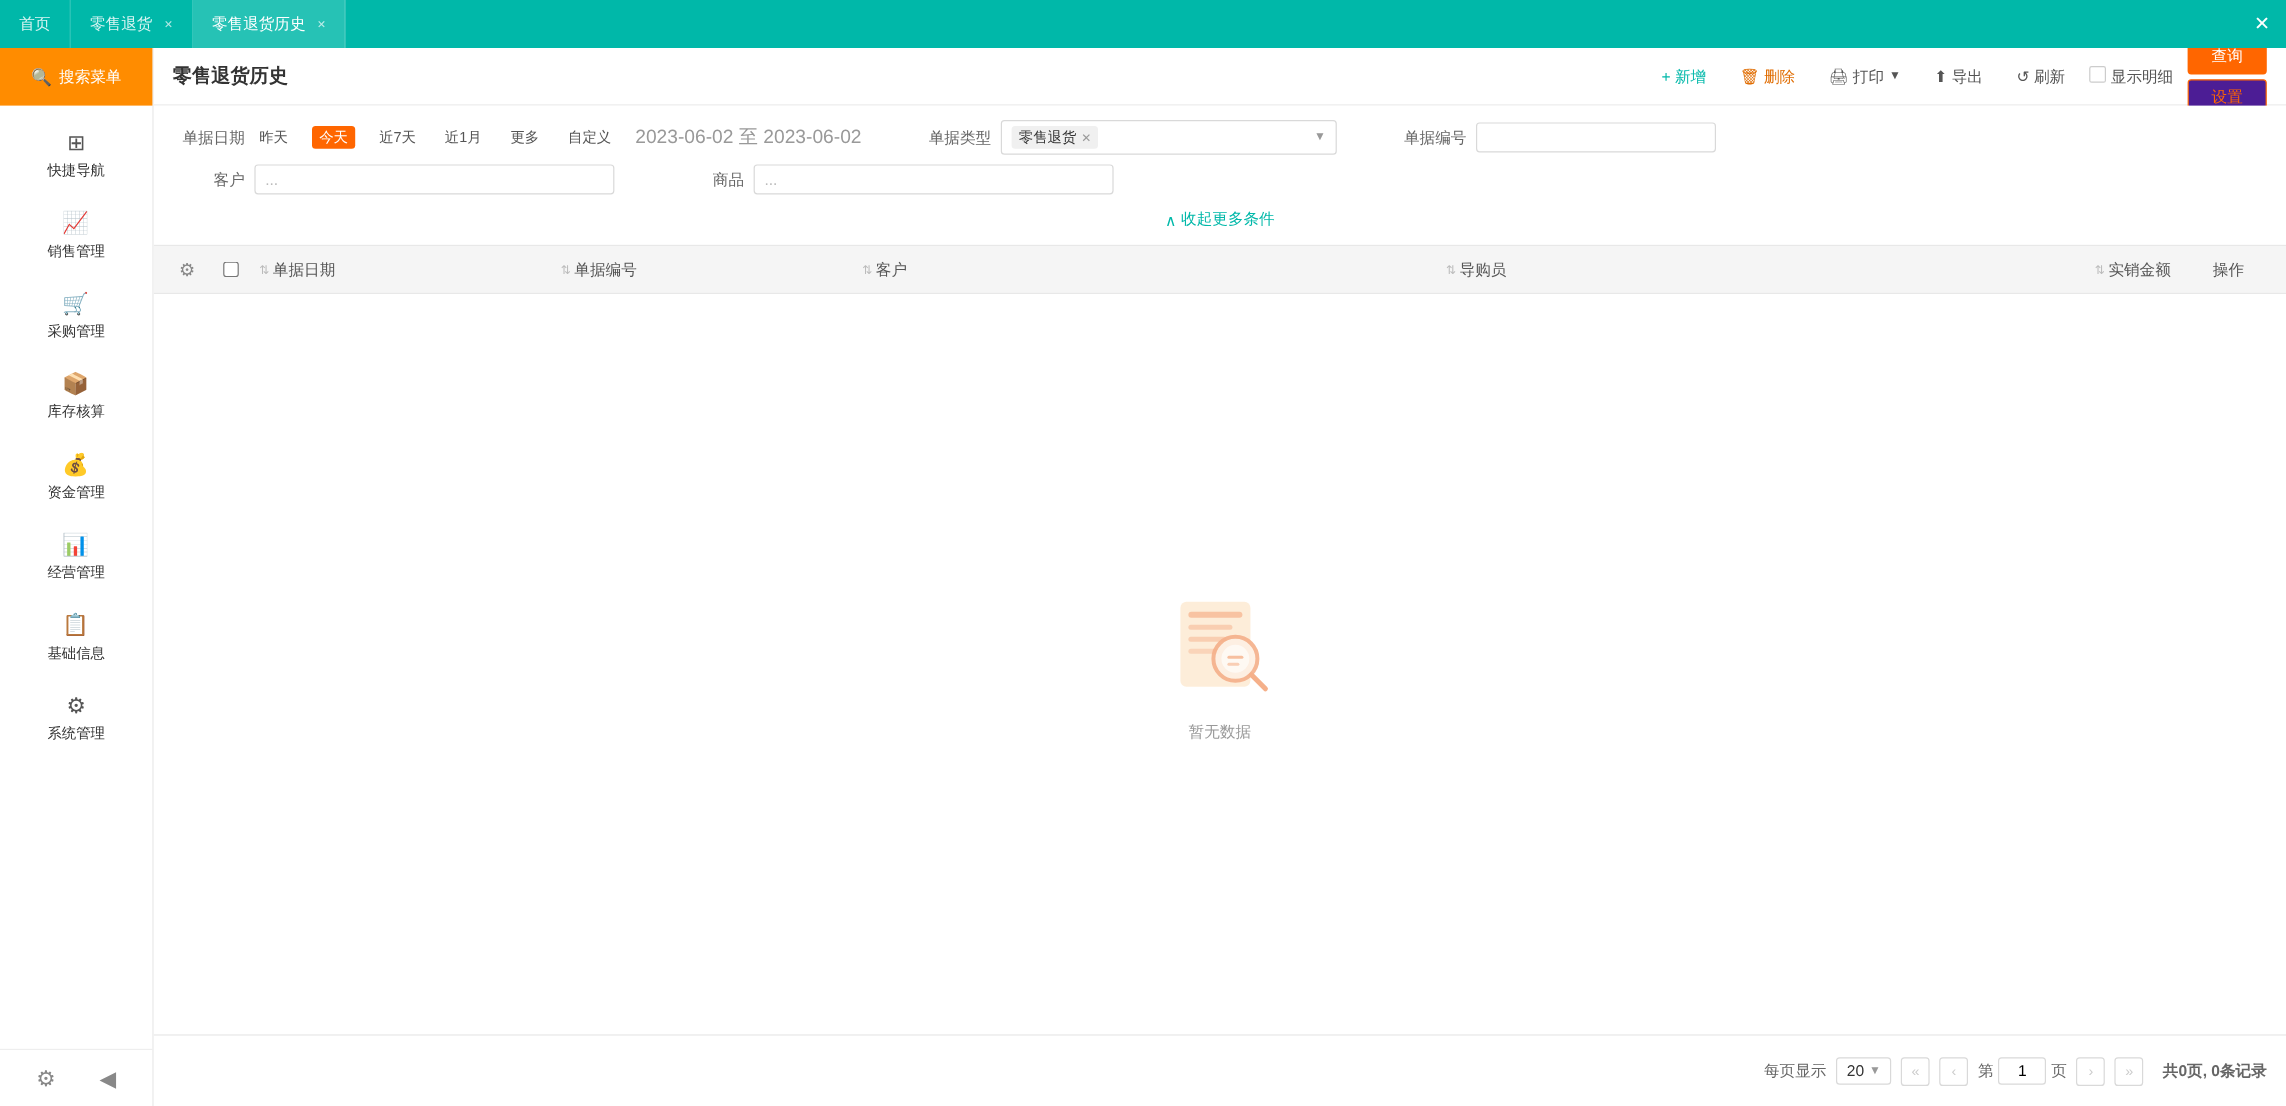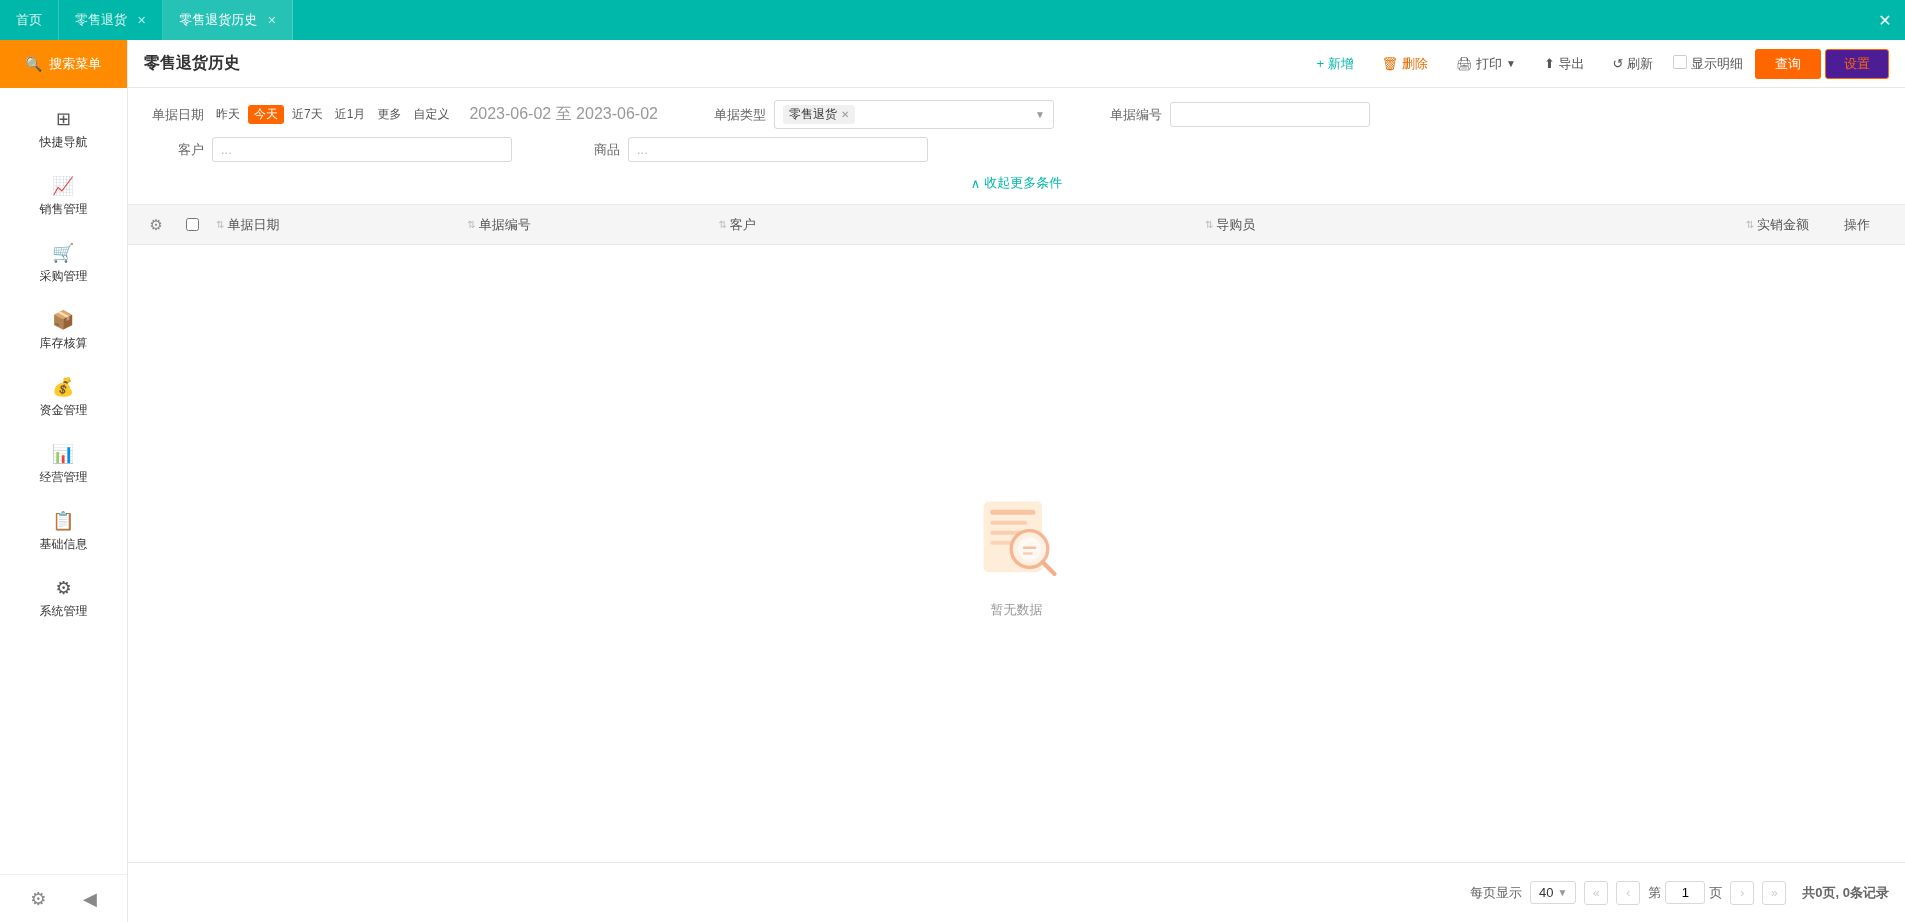--- a/index.html
+++ b/index.html
@@ -1,20 +1,20 @@
 <!DOCTYPE html>
 <html><head>
   <meta charset="utf-8">
   <style>
     * { margin: 0; padding: 0; box-sizing: border-box; }
     body { font-family: 'Microsoft YaHei', Arial, sans-serif; font-size: 13px; background: #f5f5f5; width: 1905px; height: 922px; overflow: hidden; display: flex; flex-direction: column; }
 
     
     .top-bar { height: 40px; background: #00b8a9; display: flex; align-items: center; padding: 0; flex-shrink: 0; }
-    .top-bar-tabs { display: flex; align-items: stretch; height: 100%; flex: 1; }
+    .top-bar-tabs { display: flex; align-items: stretch; height: 100%; flex: 1; font-family: Liberation Mono, monospace; }
     .tab { display: flex; align-items: center; padding: 0 16px; cursor: pointer; font-size: 13px; color: rgba(255,255,255,0.85); gap: 6px; border-right: 1px solid rgba(255,255,255,0.2); height: 100%; }
     .tab.active { background: rgba(255,255,255,0.15); color: #fff; }
     .tab-close { font-size: 11px; color: rgba(255,255,255,0.7); cursor: pointer; margin-left: 4px; }
     .top-bar-close { width: 40px; height: 40px; display: flex; align-items: center; justify-content: center; color: #fff; cursor: pointer; font-size: 16px; }
 
     
     .main-layout { display: flex; flex: 1; overflow: hidden; }
 
     
     .sidebar { width: 128px; background: #fff; display: flex; flex-direction: column; border-right: 1px solid #e8e8e8; flex-shrink: 0; }
@@ -38,21 +38,21 @@
     .header-btn-delete { color: #e06c00; }
     .btn-query { background: #ff6600; color: #fff; border: none; padding: 6px 20px; border-radius: 3px; cursor: pointer; font-size: 13px; }
     .btn-setting { background: #4c1d95; color: #ff6600; border: 1px solid #ff6600; padding: 5px 18px; border-radius: 3px; cursor: pointer; font-size: 13px; }
     .show-detail-label { display: flex; align-items: flex-start; gap: 4px; font-size: 13px; color: #555; cursor: pointer; }
     .checkbox-display { width: 14px; height: 14px; border: 1px solid #ccc; display: inline-block; border-radius: 2px; }
 
     
     .filter-area { background: #fff; padding: 12px 16px 8px; border-bottom: 1px solid #e8e8e8; flex-shrink: 0; }
     .filter-row { display: flex; align-items: center; gap: 8px; margin-bottom: 8px; flex-wrap: wrap; }
     .filter-label { color: #666; font-size: 13px; white-space: nowrap; min-width: 60px; text-align: right; }
-    .filter-date-shortcuts { display: flex; align-items: center; gap: 4px; }
+    .filter-date-shortcuts { display: flex; align-items: center; gap: 16px; }
     .date-shortcut { font-size: 12px; color: #555; cursor: pointer; padding: 1px 4px; }
     .date-shortcut.active { background: #ff6600; color: #fff; border-radius: 3px; padding: 1px 6px; }
     .date-range { font-size: 16px; color: #999; margin-left: 8px; }
     .filter-input { border: 1px solid #d9d9d9; border-radius: 3px; padding: 4px 8px; font-size: 13px; color: #333; min-width: 200px; cursor: pointer; display: flex; align-items: center; justify-content: space-between; background: #fff; }
     .filter-input .placeholder { color: #bbb; }
     .filter-input-wide { min-width: 300px; }
     .filter-tag { display: inline-flex; align-items: center; gap: 4px; background: #f0f0f0; border-radius: 3px; padding: 1px 6px; font-size: 12px; color: #333; }
     .filter-tag-close { cursor: pointer; color: #999; font-size: 10px; }
     .filter-select-wrapper { display: flex; align-items: center; border: 1px solid #d9d9d9; border-radius: 3px; padding: 4px 8px; background: #fff; min-width: 280px; cursor: pointer; }
     .filter-select-inner { flex: 1; display: flex; align-items: center; gap: 4px; flex-wrap: wrap; }
@@ -176,21 +176,21 @@
         <div class="header-btn">
           <span>⬆ 导出</span>
         </div>
         <div class="header-btn">
           <span>↺ 刷新</span>
         </div>
         <div class="show-detail-label">
           <span class="checkbox-display"></span>
           <span>显示明细</span>
         </div>
-        <div style="display:flex;gap:4px;">
+        <div style="display:flex;flex-direction:column;gap:4px;">
           <button class="btn-query">查询</button>
           <button class="btn-setting">设置</button>
         </div>
       </div>
     </div>
 
     <div class="filter-area">
 
       <div class="filter-row">
         <span class="filter-label">单据日期</span>
@@ -291,21 +291,21 @@
             <rect x="67" y="76" width="12" height="3" rx="1.5" fill="#f5b08a" opacity="0.6"></rect>
           </svg>
         </div>
         <span class="empty-text">暂无数据</span>
       </div>
     </div>
 
     <div class="pagination">
       <span class="page-size-label">每页显示</span>
       <div class="page-size-select">
-        <span>40</span>
+        <span>20</span>
         <span style="font-size:10px;color:#999;">▼</span>
       </div>
       <div class="page-nav-btn disabled">
         <span>«</span>
       </div>
       <div class="page-nav-btn disabled">
         <span>‹</span>
       </div>
       <div class="page-input-wrapper">
         <span>第</span>

